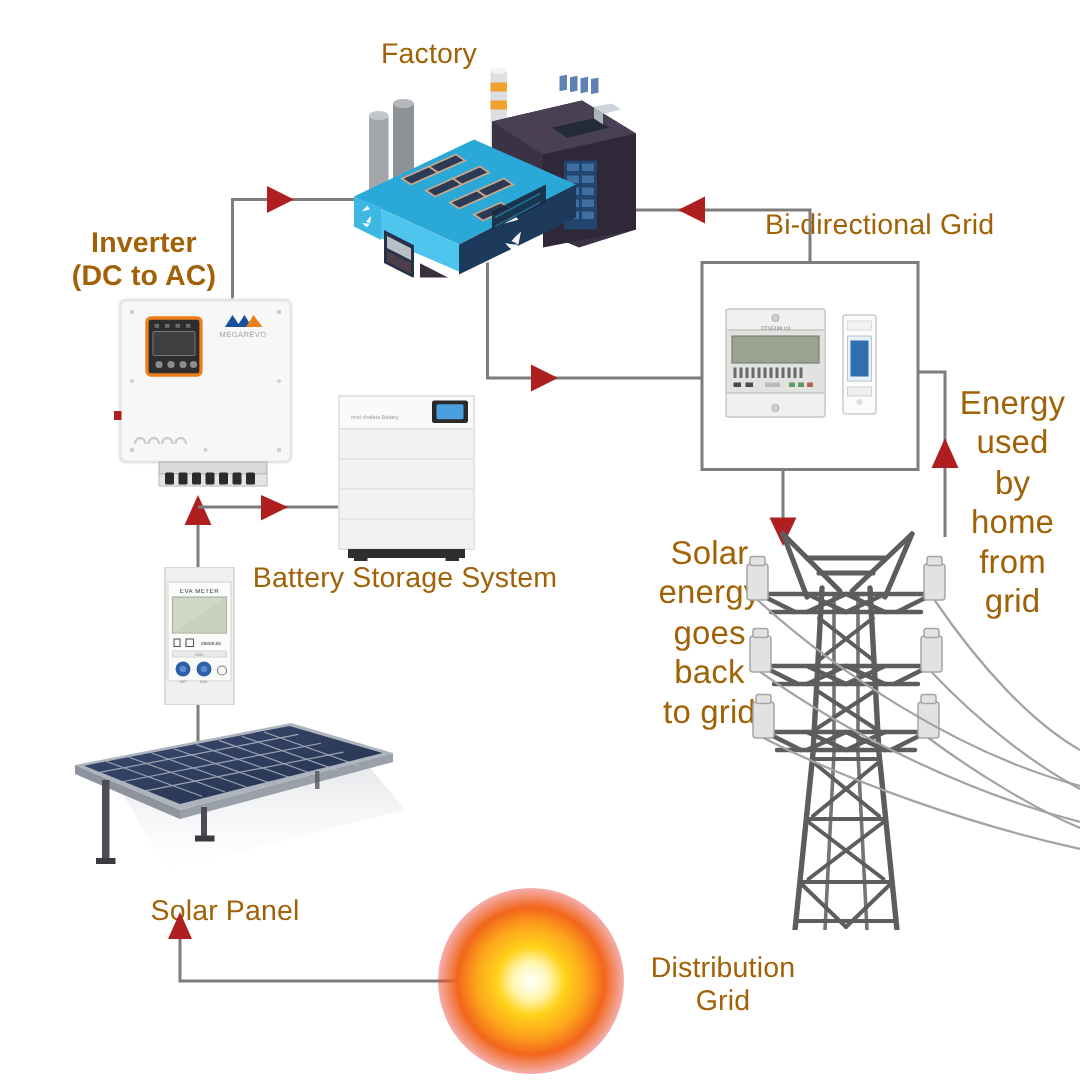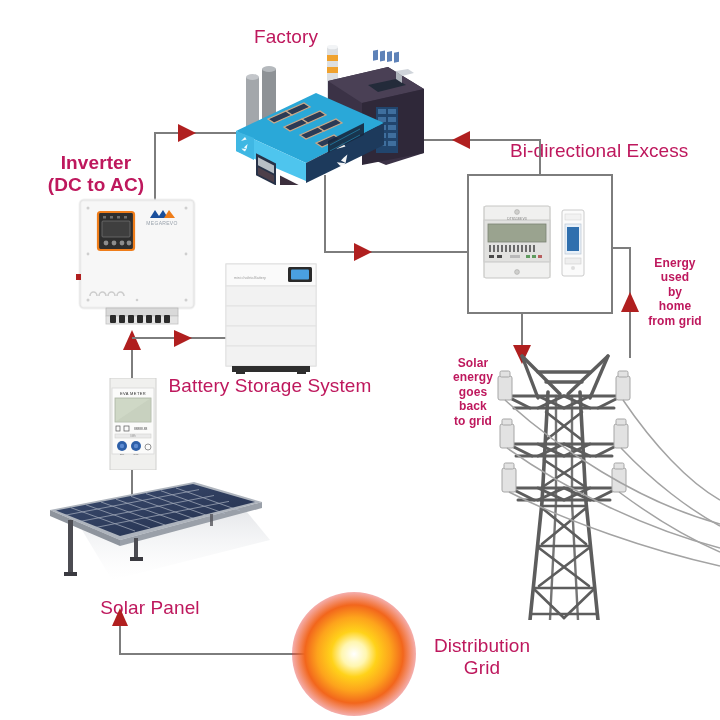--- a/index.html
+++ b/index.html
@@ -1,22 +1,22 @@
 <!DOCTYPE html>
 <html><head>
 <meta charset="utf-8">
 <style>
   html,body{margin:0;padding:0;background:#ffffff;}
   body{width:720px;height:720px;overflow:hidden;
        font-family:"Liberation Sans", sans-serif;}
   #stage{position:relative;width:720px;height:720px;background:#fff;}
 
-  .label{position:absolute;color:#be185d;font-size:19px;line-height:1.18;
+  .label{position:absolute;color:#a16207;font-size:19px;line-height:1.18;
          text-align:center;white-space:pre-line;letter-spacing:.1px;}
-  .label.small{font-size:12px;line-height:1.2;font-weight:bold;}
+  .label.small{font-size:22px;line-height:1.2;}
 
   svg.layer{position:absolute;left:0;top:0;width:720px;height:720px;overflow:visible;}
   svg.layer.wires{z-index:1;}
   .art{position:absolute;}
   .art.z2{z-index:2;}
 
   .lbl-factory{left:216px;top:26px;width:140px;}
   .lbl-inverter{left:16px;top:152px;width:160px;font-weight:bold;}
   .lbl-meter{left:510px;top:140px;width:210px;text-align:left;}
   .lbl-battery{left:160px;top:375px;width:220px;}
@@ -440,21 +440,21 @@
 
   <div class="art z2" style="left:292px;top:592px;width:124px;height:124px;
        border-radius:50%;
        background:radial-gradient(circle at 50% 50%,
          #ffffff 0%, #fff6b0 14%, #ffd21a 26%, #fda31c 42%,
          #f2661c 56%, rgba(231,69,60,.45) 70%, rgba(231,69,60,0) 82%);"></div>
 
   <div class="label lbl-factory">Factory</div>
   <div class="label lbl-inverter">Inverter
 (DC to AC)</div>
-  <div class="label lbl-meter">Bi-directional Excess</div>
+  <div class="label lbl-meter">Bi-directional Grid</div>
   <div class="label lbl-battery">Battery Storage System</div>
   <div class="label lbl-solar">Solar Panel</div>
   <div class="label small lbl-excess">Solar
 energy
 goes
 back
 to grid</div>
   <div class="label small lbl-home">Energy
 used
 by

